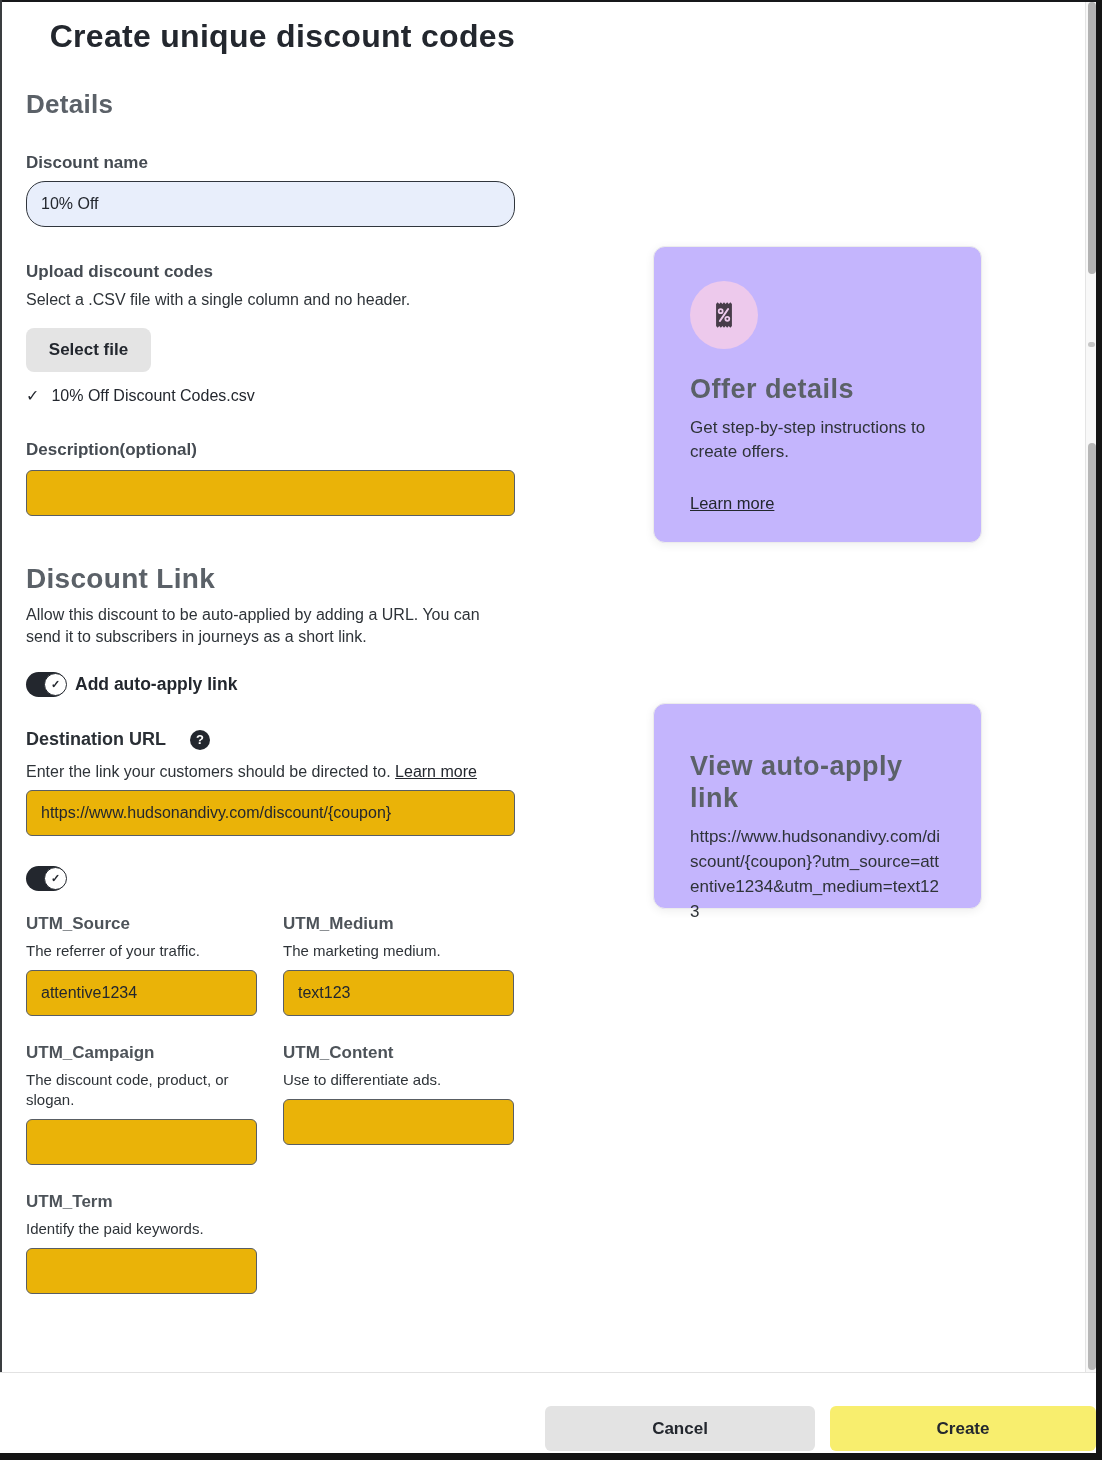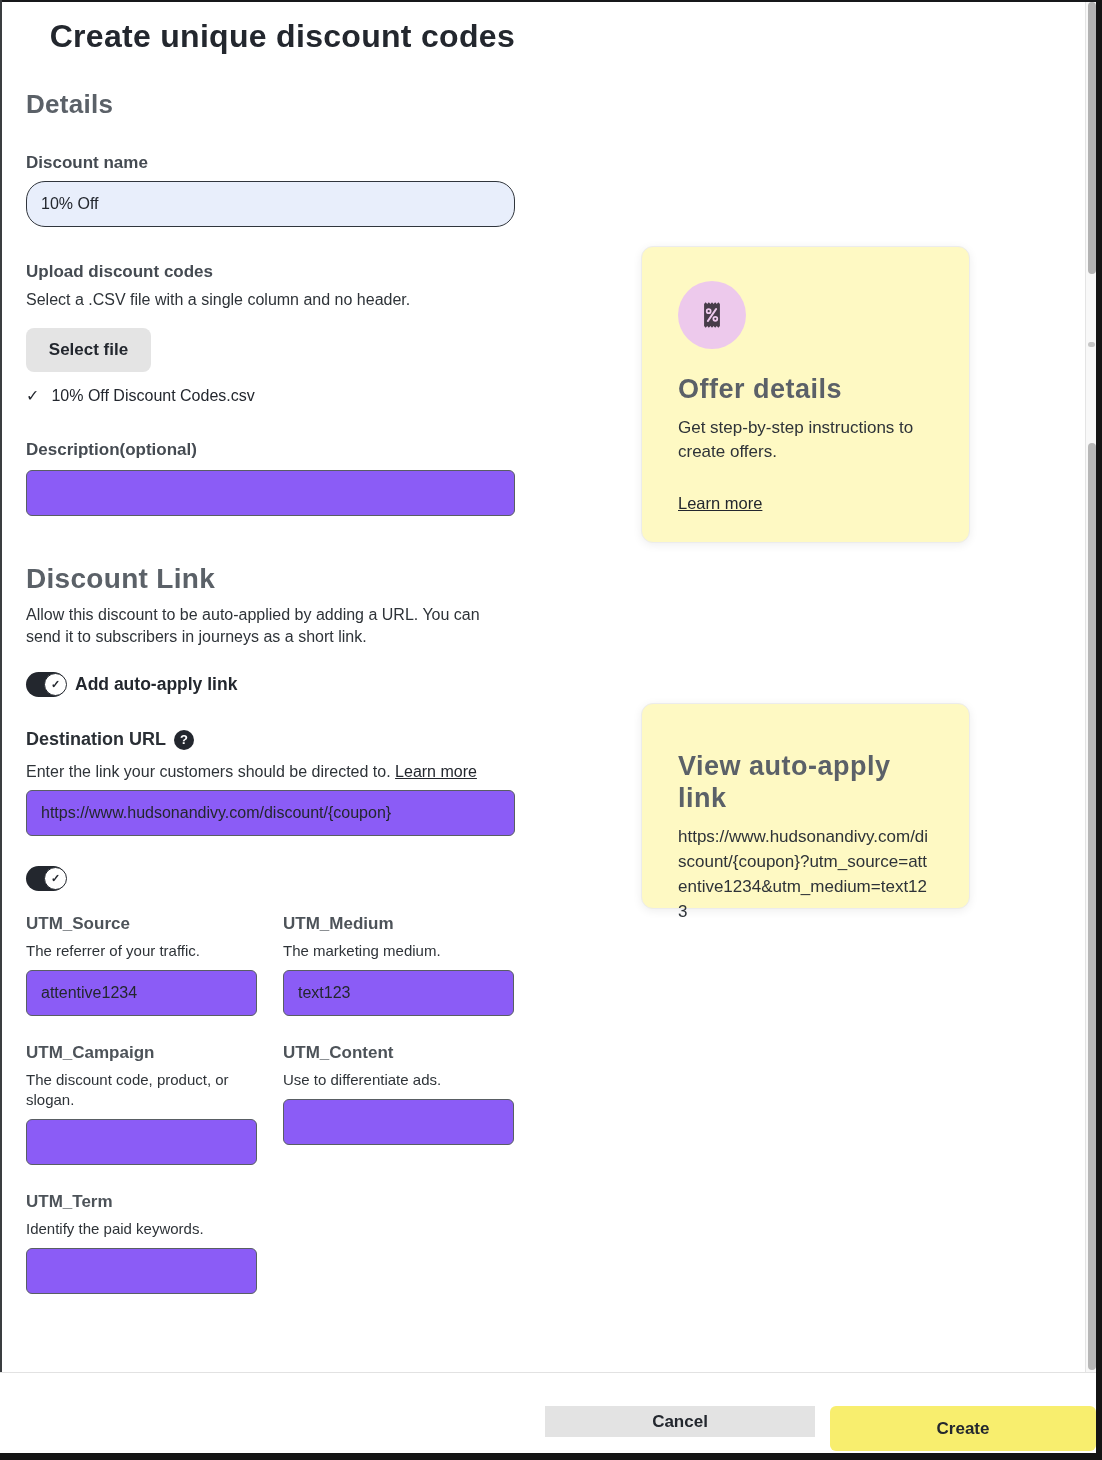--- a/index.html
+++ b/index.html
@@ -30,21 +30,21 @@
   h1.page-title { margin-top:16px; font-size:32px; line-height:40px; font-weight:800; letter-spacing:.3px; color:#23272e;text-align:right; }
   h2.section-heading { font-size:26px; line-height:32px; font-weight:800; letter-spacing:.3px; color:#5b6168; }
   h2.section-heading.link-h { font-size:28px; line-height:34px; }
 
   .field-label { font-size:17px; line-height:21px; font-weight:bold; color:#454b52; }
   .helper-text { font-size:16px; line-height:20px; color:#2e3338; }
   .body-text   { font-size:16px; line-height:22px; color:#2e3338; }
 
   input.text-input {
     display:block; width:100%; height:46px; border:1px solid #595e64; border-radius:6px;
-    padding:0 14px; font-size:16px; color:#23272e; background:#8b5cf6;
+    padding:0 14px; font-size:16px; color:#23272e; background:#eab308;
     font-family:"Liberation Sans", sans-serif; outline:none;
   }
   input.text-input.highlight { background:#e8eefb; border-color:#30353c; }
 
   .btn {
     display:flex; align-items:center; justify-content:center;
     border:none; border-radius:8px; font-family:"Liberation Sans", sans-serif;
     font-size:17px; font-weight:bold; color:#23272e; cursor:pointer;
   }
   .select-file-btn { width:125px; height:44px; background:#e4e4e4; margin-top:18px; }
@@ -59,21 +59,21 @@
     background:#23272e; cursor:pointer;
   }
   .toggle .knob {
     position:absolute; right:-1px; top:1px; width:23px; height:23px; border-radius:50%;
     background:#fff; border:1.5px solid #23272e;
     display:flex; align-items:center; justify-content:center;
     font-size:11px; color:#23272e; font-weight:bold;
   }
   .toggle-label { font-size:17.5px; font-weight:bold; color:#23272e; line-height:25px; }
 
-  .dest-row { display:flex; align-items:center; gap:8px; margin-top:32px; }
+  .dest-row { display:flex; align-items:center; gap:24px; margin-top:32px; }
   .dest-label { font-size:18px; font-weight:bold; color:#2a2f35; }
   .help-circle {
     width:20px; height:20px; border-radius:50%; background:#23272e; color:#fff;
     display:flex; align-items:center; justify-content:center;
     font-size:13px; font-weight:bold; cursor:pointer;
   }
   .inline-link { color:#23272e; text-decoration:underline; cursor:pointer; }
 
   .utm-intro { margin-top:7px; width:440px; font-size:16px; line-height:22px; color:#2e3338; }
 
@@ -81,41 +81,41 @@
     margin-top:22px; display:grid; grid-template-columns:231px 231px;
     column-gap:26px; row-gap:26px;
   }
   .utm-group .field-label { color:#4d5359; }
   .utm-group .helper-text { margin-top:7px; font-size:15px; line-height:20px; }
   .utm-group input.text-input { margin-top:9px; }
 
   
   .cards-col { position:absolute; left:641px; top:0; width:329px; }
   .card {
-    position:absolute; left:0; width:329px; background:#fef9c3;
+    position:absolute; left:12px; width:329px; background:#c4b5fd;
     border:1px solid #ececec; border-radius:12px;
     box-shadow:0 2px 10px rgba(0,0,0,.07);
   }
   .card-offer { top:246px; height:297px; padding:34px 36px; }
   .card-link  { top:703px; height:206px; padding:46px 36px; }
   .icon-circle {
     width:68px; height:68px; border-radius:50%; background:#edc9ec;
     display:flex; align-items:center; justify-content:center; margin-bottom:24px;
   }
   .card h3 { font-size:27px; line-height:32px; font-weight:800; letter-spacing:.5px; color:#5b6168; }
   .card-body { margin-top:11px; font-size:17px; line-height:24px; color:#2e3338; }
   .card-learn { display:inline-block; margin-top:30px; font-size:16.5px; color:#23272e; text-decoration:underline; cursor:pointer; }
   .card-url { margin-top:10px; font-size:17px; line-height:25px; color:#2e3338; word-break:break-all; }
 
   
   .footer {
     position:absolute; left:0; right:6px; top:1372px; bottom:7px;
     background:#fff; border-top:1px solid #e2e2e2;
   }
-  .cancel-btn { position:absolute; left:545px; top:33px; width:270px; height:31px; background:#e3e3e3; border-radius:0; }
+  .cancel-btn { position:absolute; left:545px; top:33px; width:270px; height:45px; background:#e3e3e3; border-radius:6px; }
   .create-btn { position:absolute; left:830px; top:33px; width:266px; height:45px; background:#f8ee6e; border-radius:6px; }
 
   .mt-label1 { margin-top:32px; }
 </style>
 </head>
 <body>
 
 <div id="screen">
 
   <div class="form-col">

